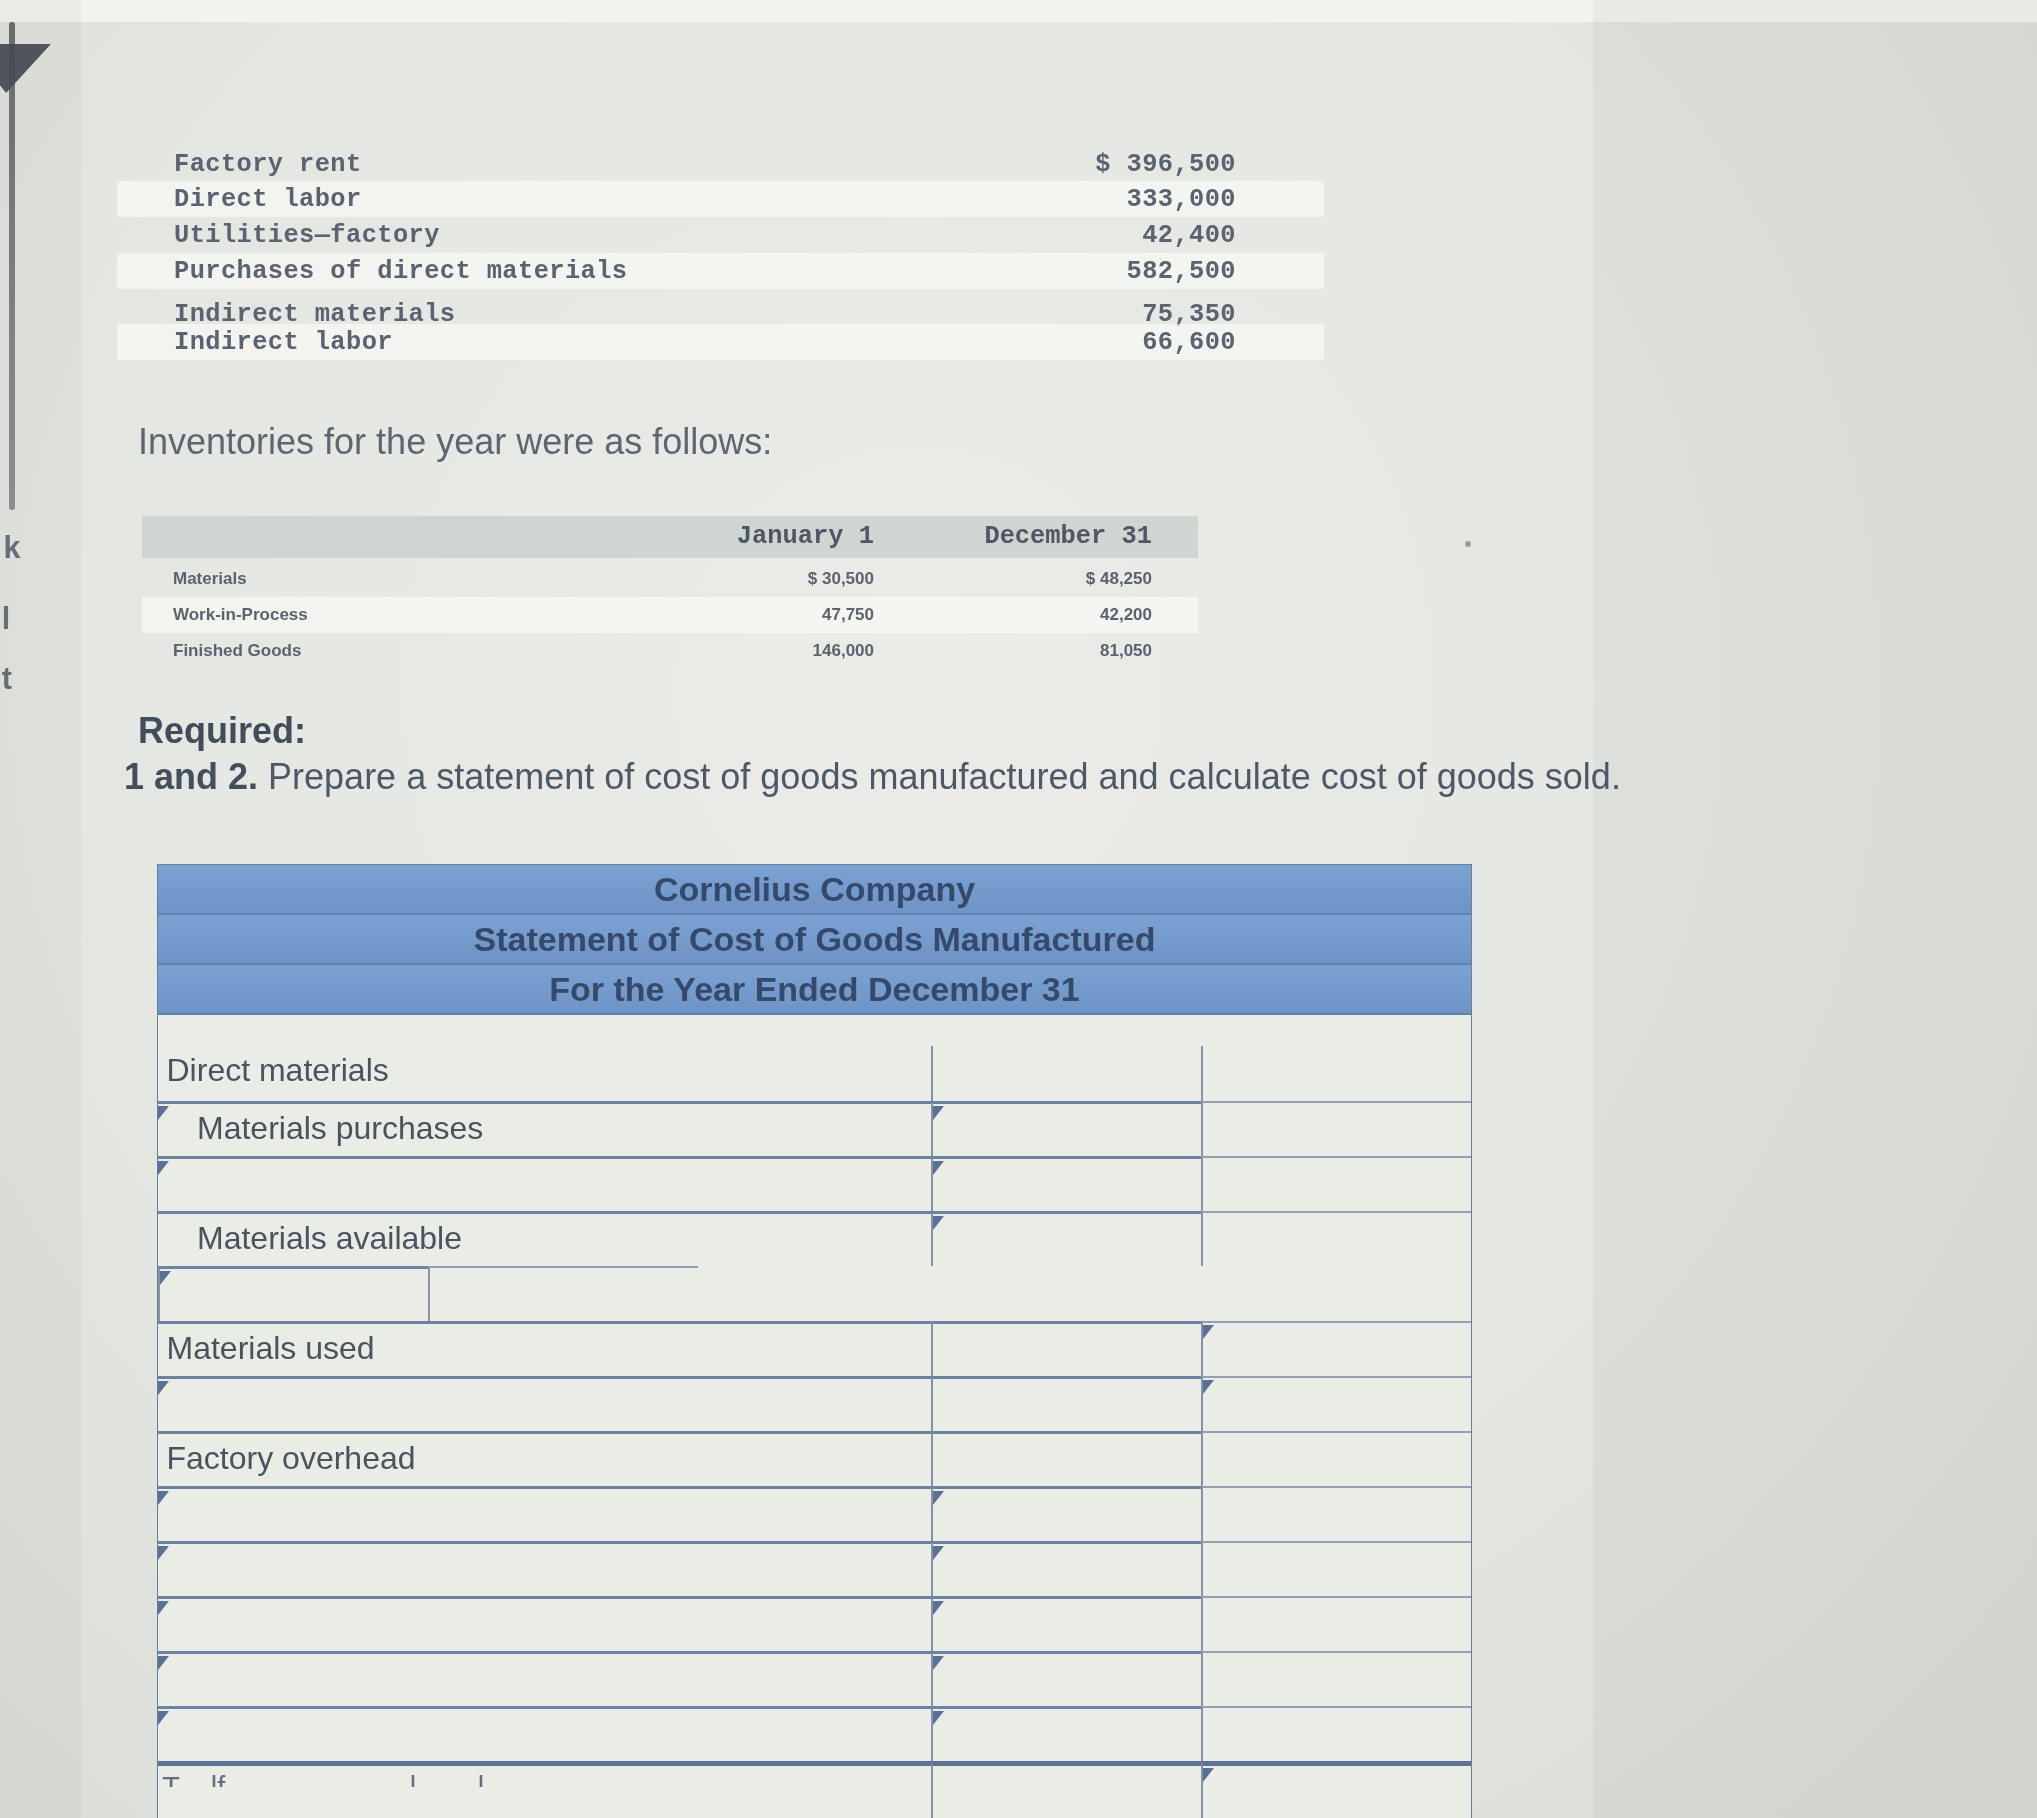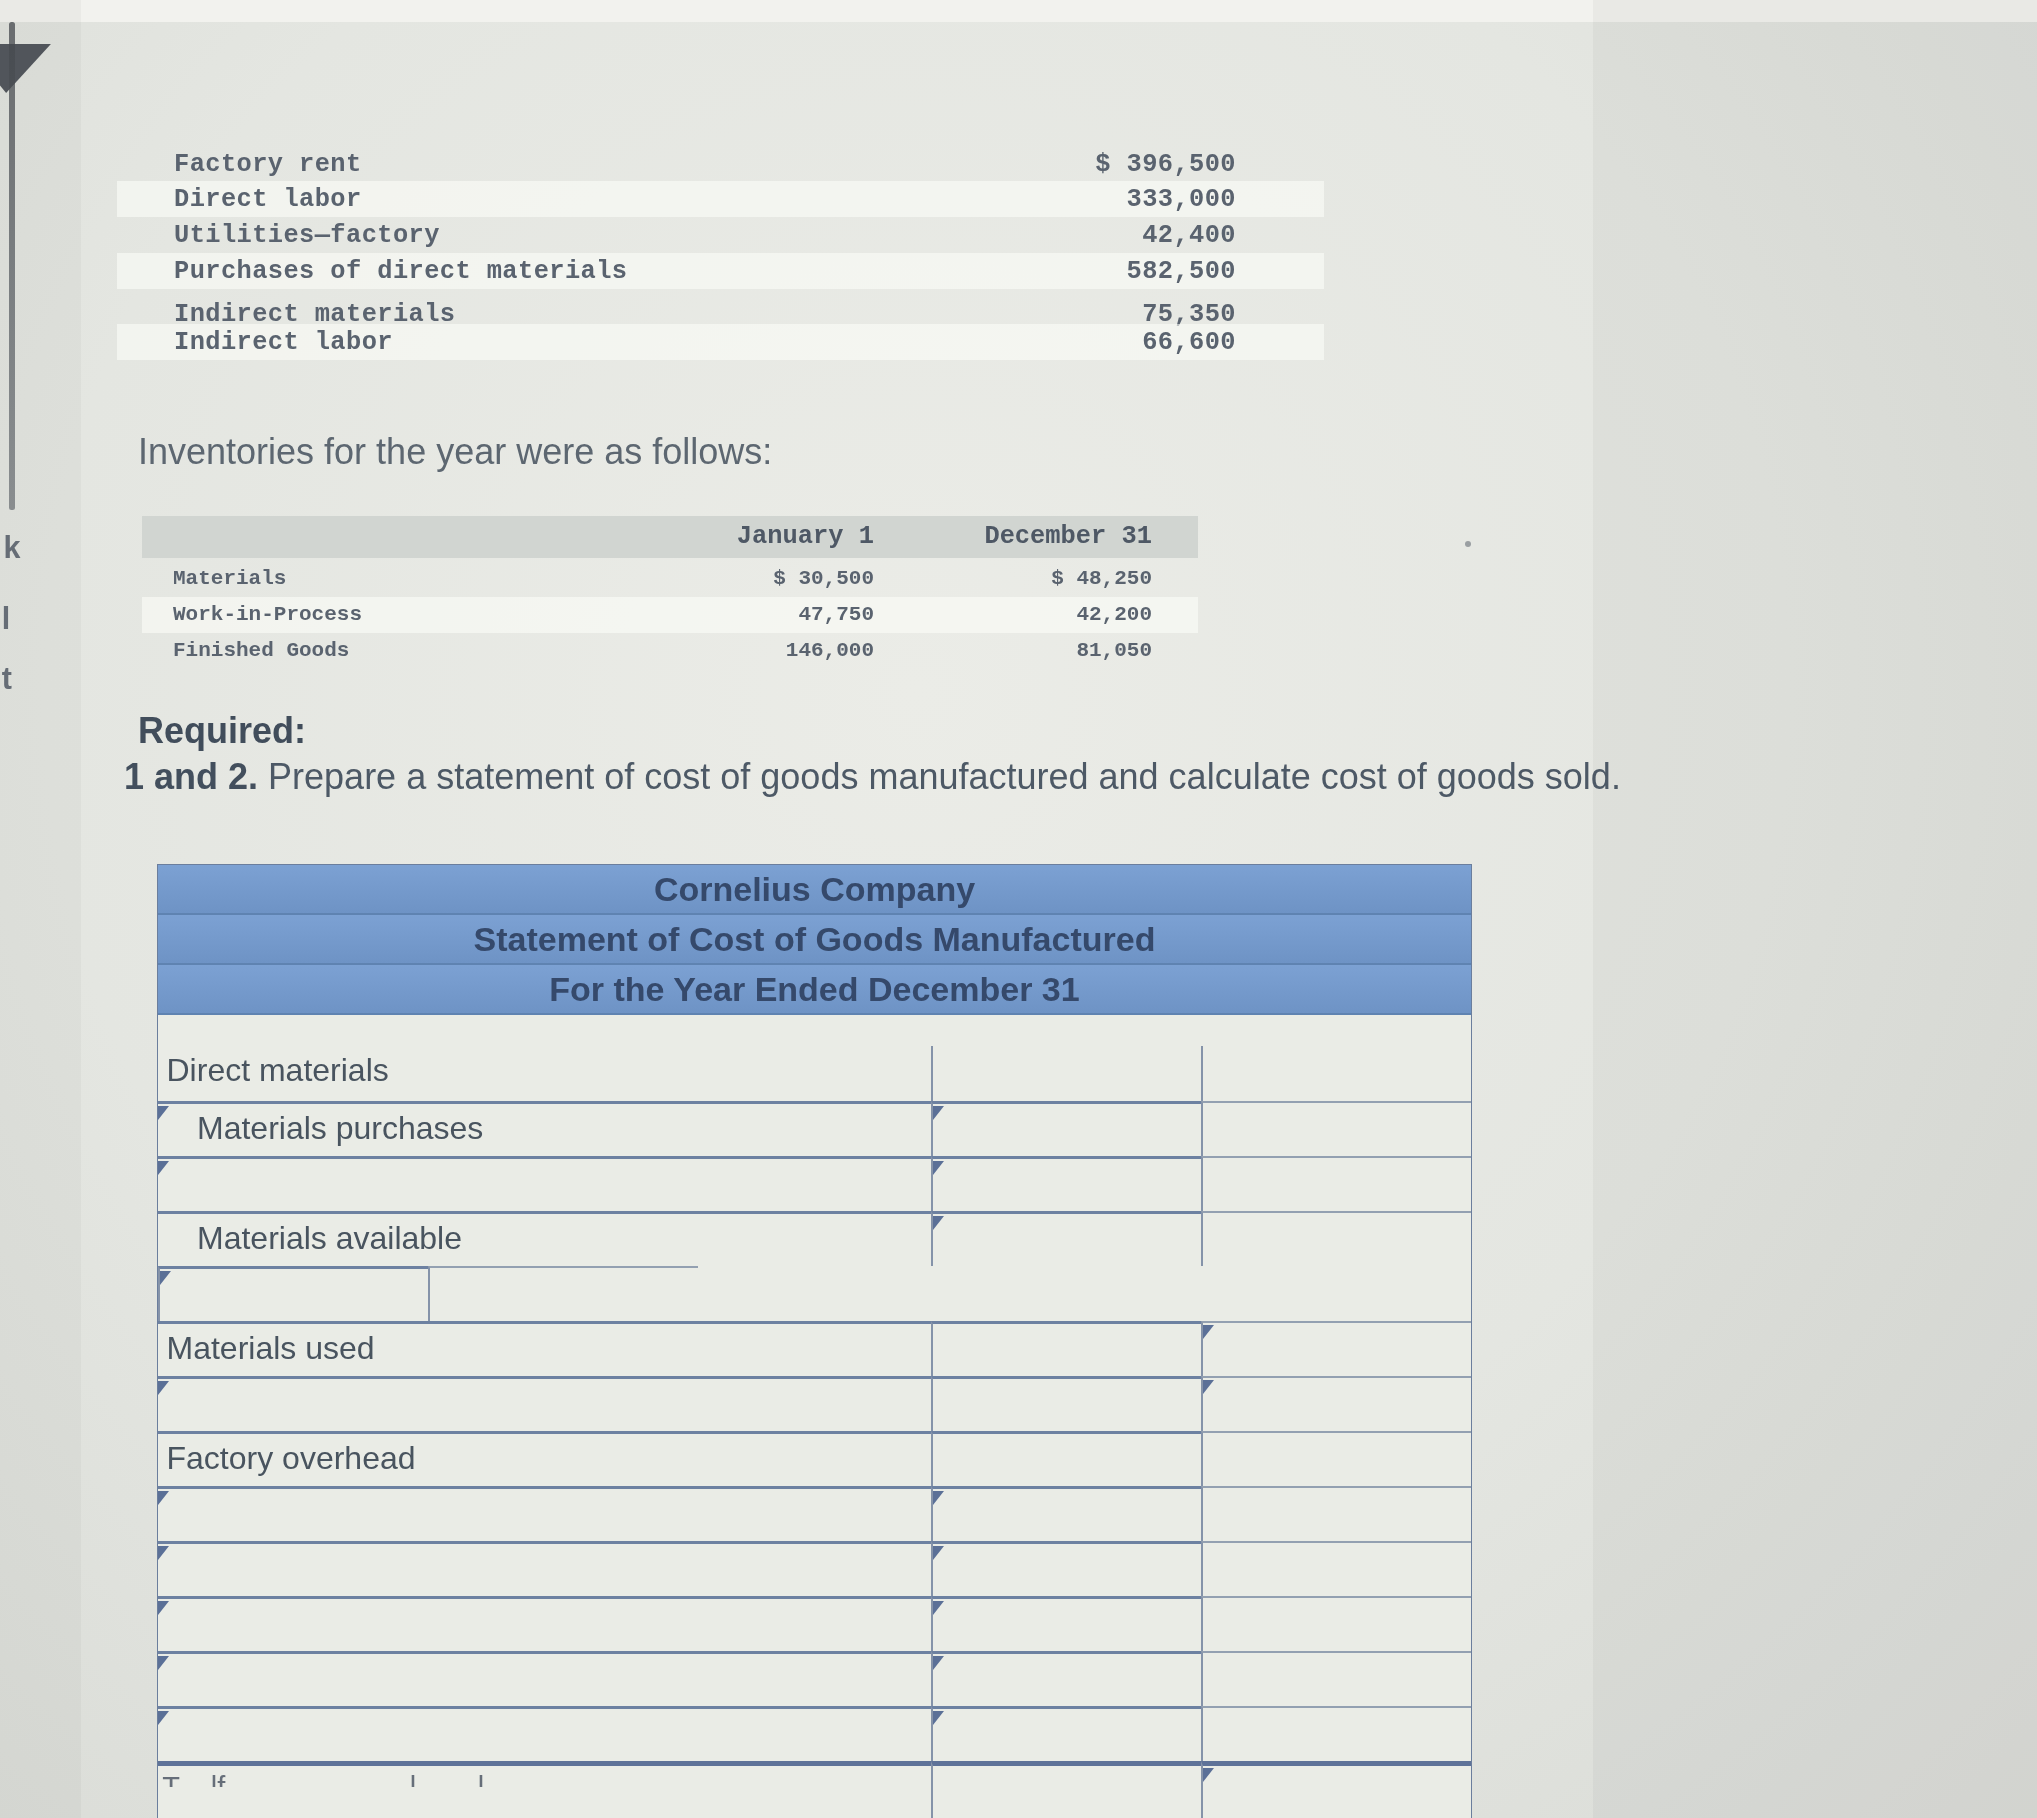--- a/index.html
+++ b/index.html
@@ -22,29 +22,29 @@
   .dot{position:absolute;left:1465px;top:541px;width:6px;height:6px;border-radius:50%;background:#878c91;opacity:.8;}
 
   
   .cost-row{position:absolute;left:117px;width:1207px;height:36px;display:flex;align-items:center;
     font-family:"Liberation Mono", monospace;font-weight:700;font-size:25.4px;color:#5a636f;letter-spacing:0.4px;}
   .cost-row.band{background:rgba(252,253,249,.6);}
   .cost-label{margin-left:57px;}
   .cost-value{margin-left:auto;margin-right:88px;}
 
   
-  .inv-intro{position:absolute;left:138px;top:431px;font-size:36px;color:#5d6771;}
+  .inv-intro{position:absolute;left:138px;top:421px;font-size:36px;color:#5d6771;}
   .inv-table{position:absolute;left:142px;top:516px;width:1056px;}
   .inv-head{position:relative;height:42px;background:#d1d5d1;
     font-family:"Liberation Mono", monospace;font-weight:700;font-size:25.4px;color:#4e5865;}
   .inv-head span{position:absolute;top:0;line-height:42px;}
   .inv-col-jan{right:324px;}
   .inv-col-dec{right:46px;}
-  .inv-row{position:relative;height:36px;font-family:Liberation Mono, monospace;
-    font-weight:700;font-size:21px;color:#5a636f;}
+  .inv-row{position:relative;height:36px;font-family:Liberation Sans, sans-serif;
+    font-weight:700;font-size:17px;color:#5a636f;}
   .inv-row.band{background:rgba(252,253,249,.6);}
   .inv-row .lbl{position:absolute;left:31px;line-height:36px;}
   .inv-row .jan{position:absolute;right:324px;line-height:36px;}
   .inv-row .dec{position:absolute;right:46px;line-height:36px;}
 
   
   .req-head{position:absolute;left:138px;top:710px;font-size:36px;font-weight:bold;color:#414d5b;}
   .req-line{position:absolute;left:124px;top:756px;font-size:36px;color:#4d5966;}
   .req-line b{color:#434f5d;}
 

